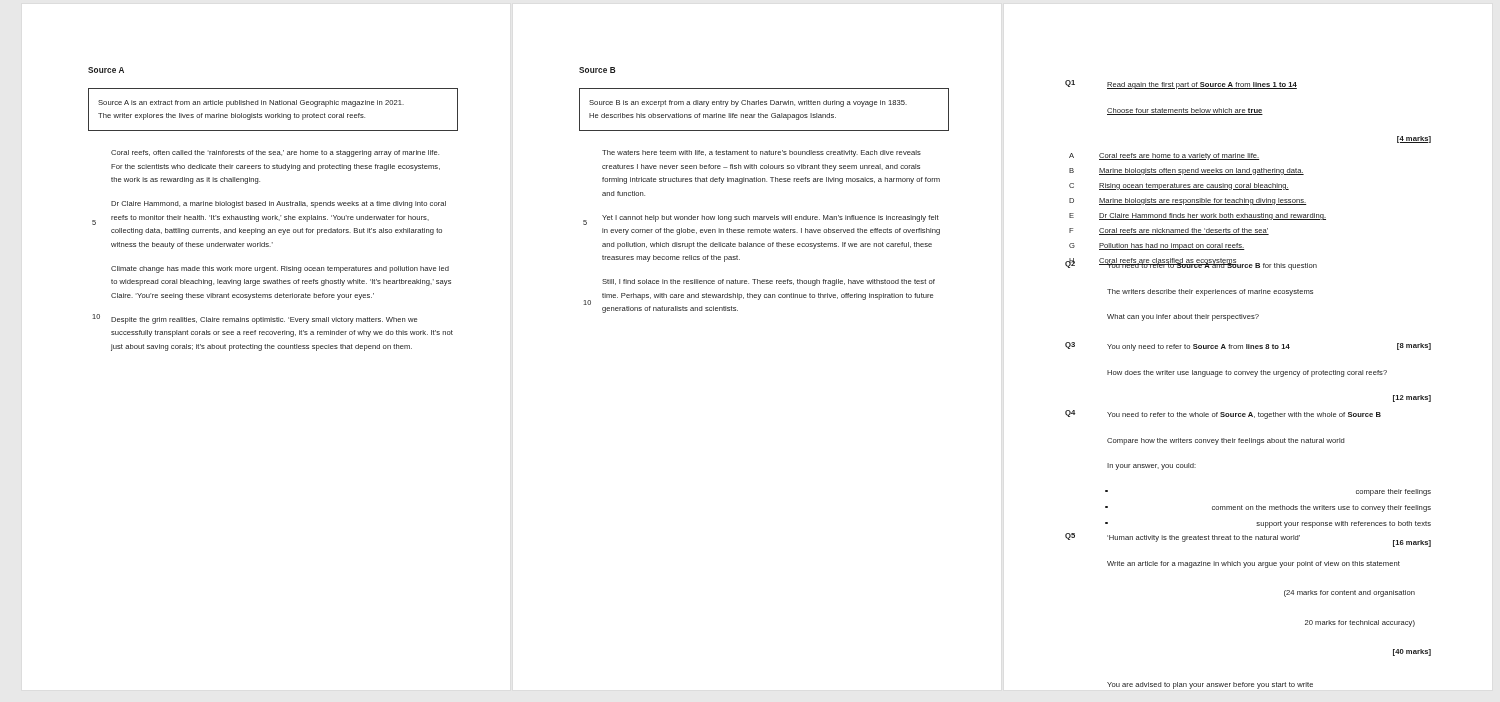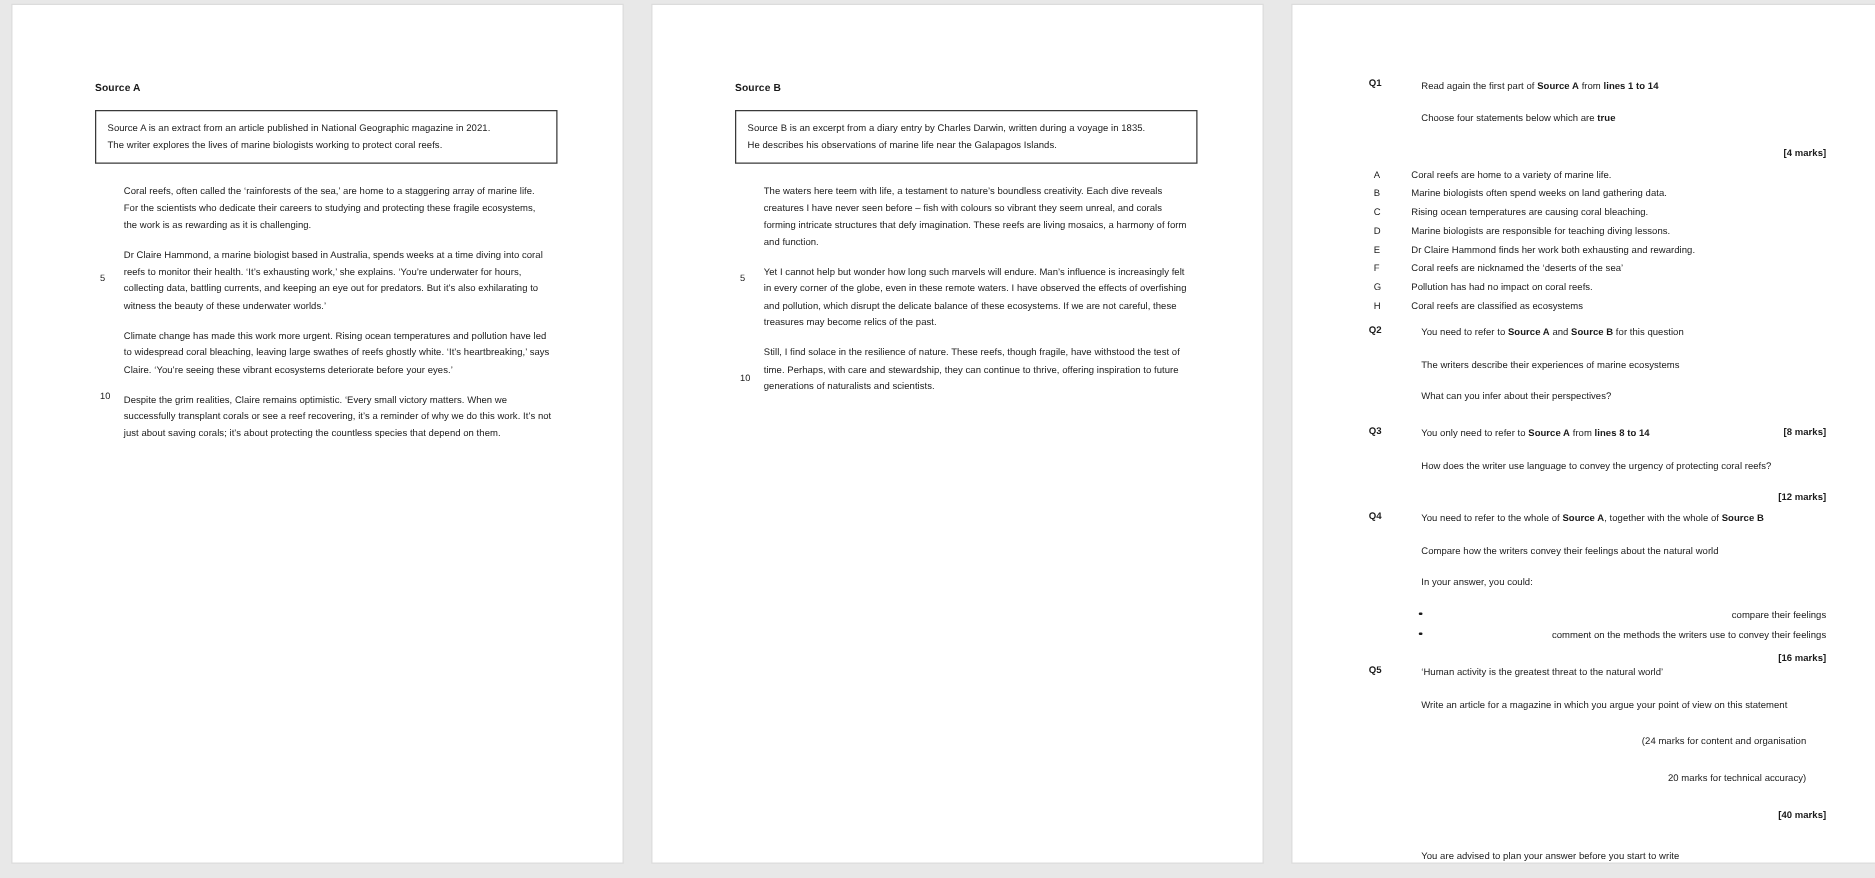--- a/index.html
+++ b/index.html
@@ -13,22 +13,22 @@
     font-family: "Liberation Sans", sans-serif;
     color: #1a1a1a;
     overflow: hidden;
   }
 
   .workspace {
     position: relative;
     width: 1500px;
     height: 702px;
     display: flex;
-    gap: 24px;
-    padding: 4px 0 12px 4px;
+    gap: 3px;
+    padding: 4px 0 12px 16px;
     box-sizing: border-box;
   }
 
   .page {
     position: relative;
     background: #ffffff;
     box-sizing: border-box;
     flex: 0 0 auto;
     width: 488px;
     height: 686px;
@@ -221,21 +221,21 @@
 
       <div class="linenum" style="left:70px; top:211.5px;">5</div>
       <div class="linenum" style="left:70px; top:292px;">10</div>
 
     </div>
   </div>
 
   <div class="page page-3">
     <div class="page-inner">
 
-      <div class="qblock" style="left:61px; top:46px; width:366px;">
+      <div class="qblock" style="left:61px; top:62px; width:366px;text-decoration:underline;">
         <div class="qrow">
           <div class="qlabel">Q1</div>
           <p class="qline"><span>Read again the first  part of </span><b>Source A</b><span> from </span><b>lines 1 to 14</b></p>
           <p class="qline"><span>Choose four statements below which are </span><b>true</b></p>
         </div>
         <div class="spacer-xs"></div>
         <p class="marks">[4 marks]</p>
         <div class="spacer-xs"></div>
         <ul class="stmt-list">
           <li class="stmt">
@@ -295,20 +295,21 @@
 
       <div class="qblock" style="left:61px; top:392px; width:366px;">
         <div class="qrow">
           <div class="qlabel">Q4</div>
           <p class="qline"><span>You need to refer to the whole of </span><b>Source A</b><span>, together with the whole of </span><b>Source B</b></p>
           <p class="qline">Compare how the writers convey their feelings about the natural world</p>
           <p class="qline">In your answer, you could:</p>
           <ul class="bullets">
             <li>compare their feelings</li>
             <li>comment on the methods the writers use to convey their feelings</li>
+            <li>support your response with references to both texts</li>
           </ul>
         </div>
         <div class="spacer-xs"></div>
         <p class="marks">[16 marks]</p>
       </div>
 
       <div class="qblock" style="left:61px; top:515px; width:366px;">
         <div class="qrow">
           <div class="qlabel">Q5</div>
           <p class="qline">‘Human activity is the greatest threat to the natural world’</p>

